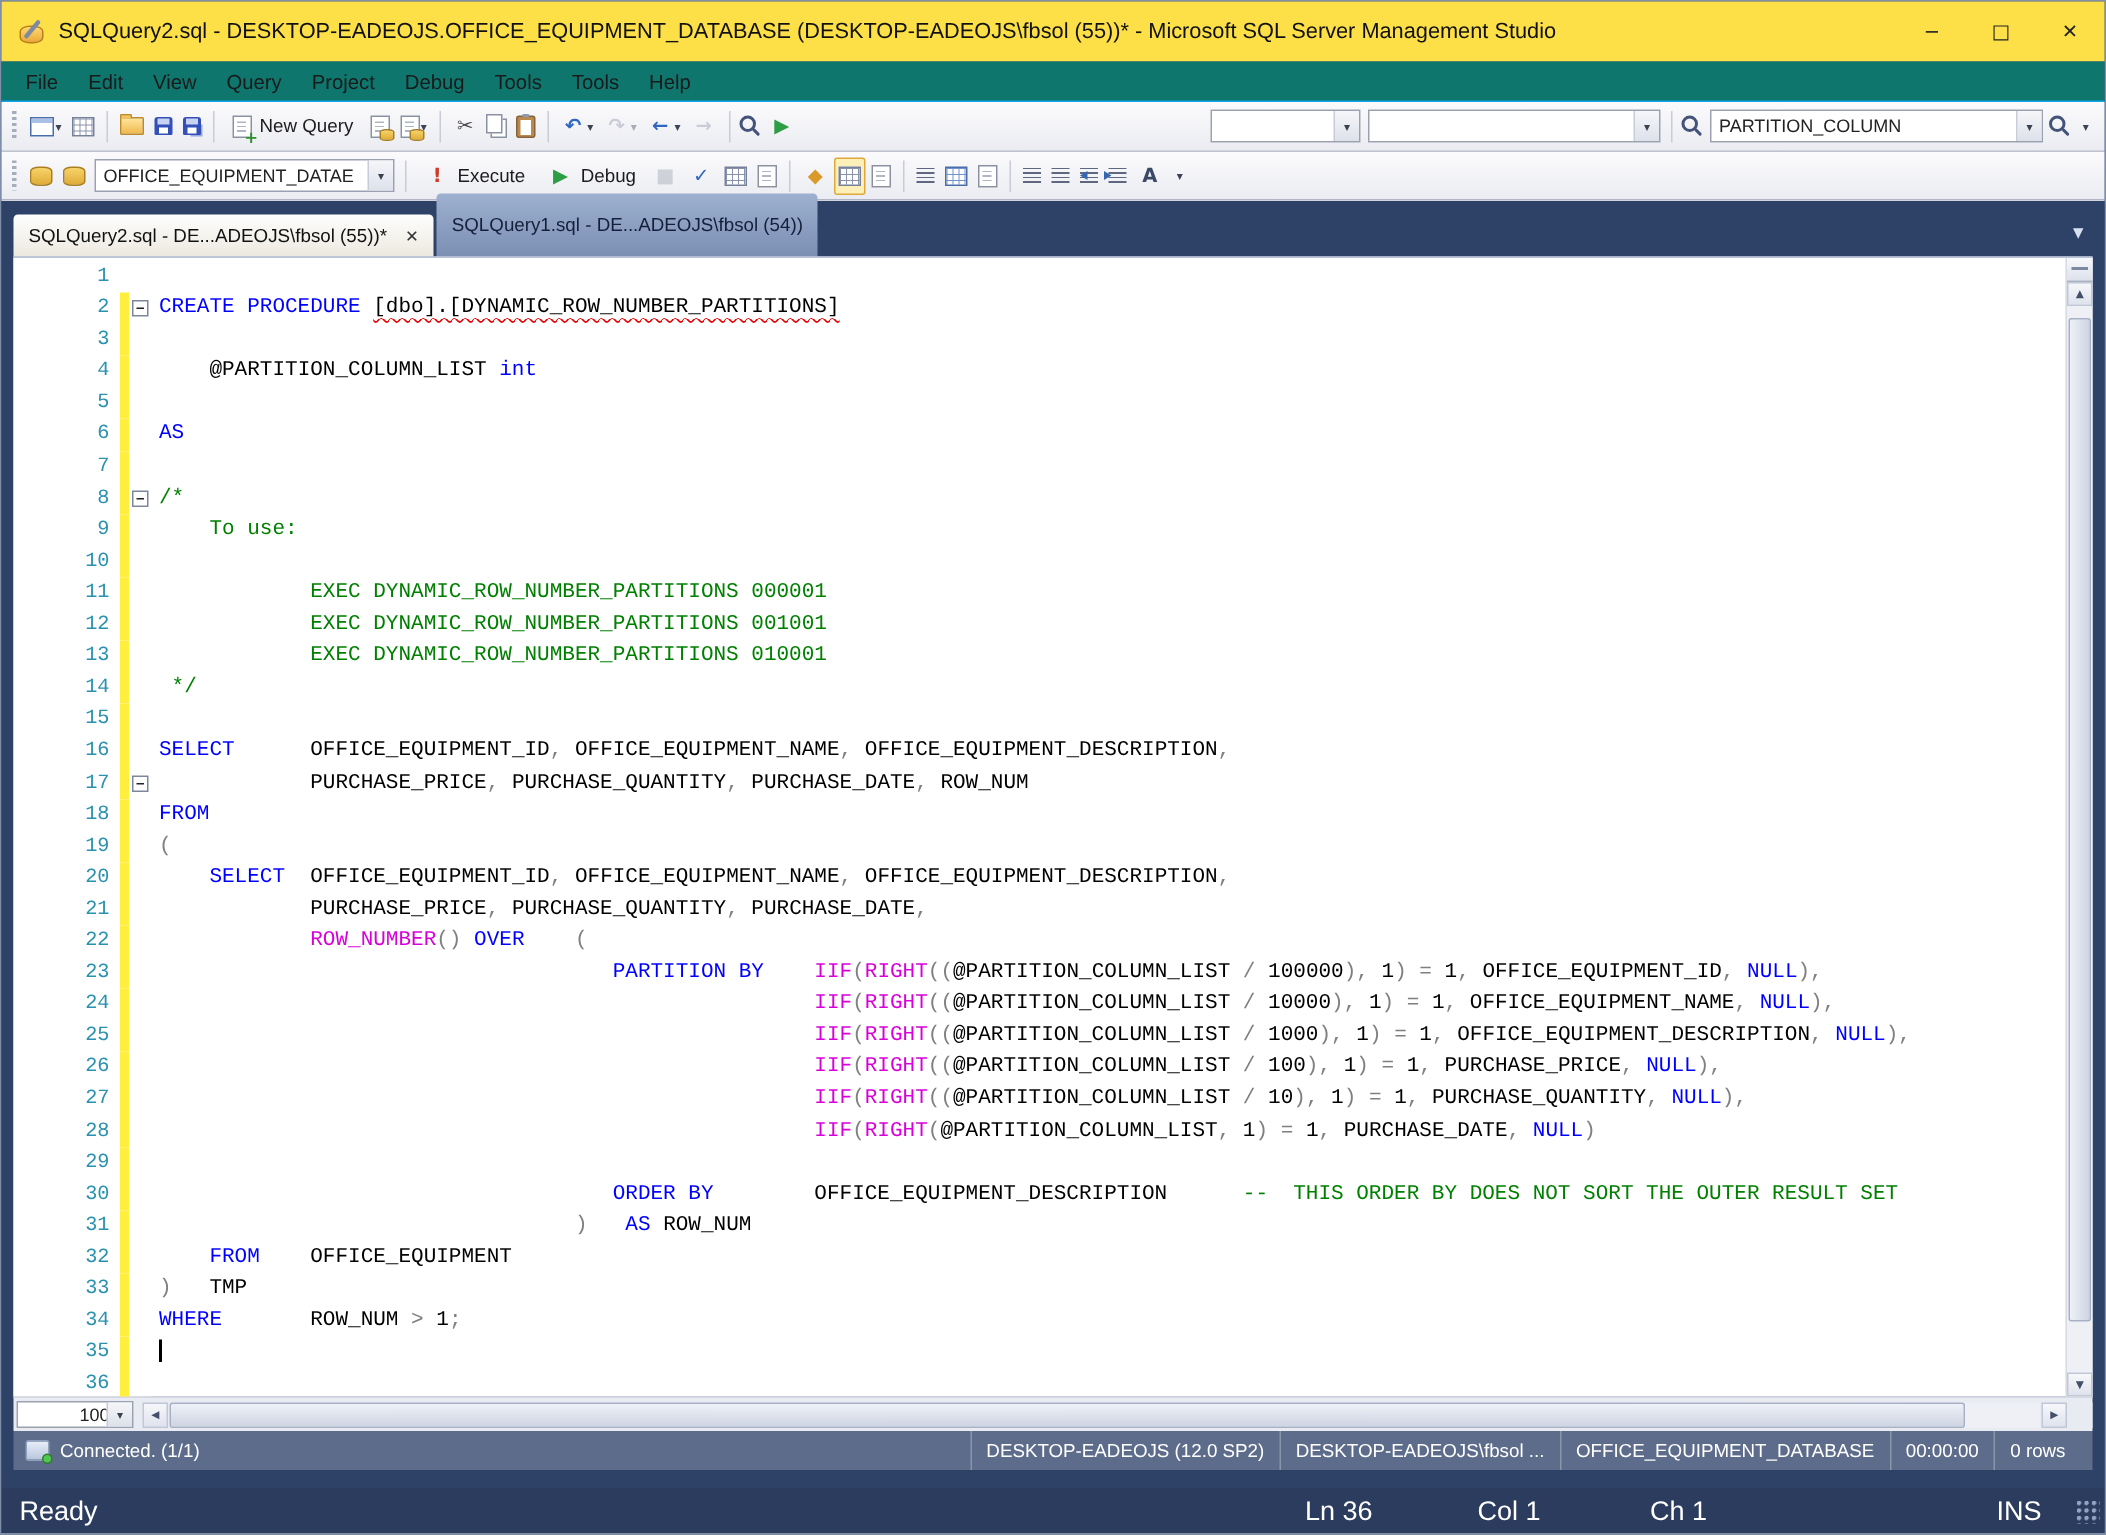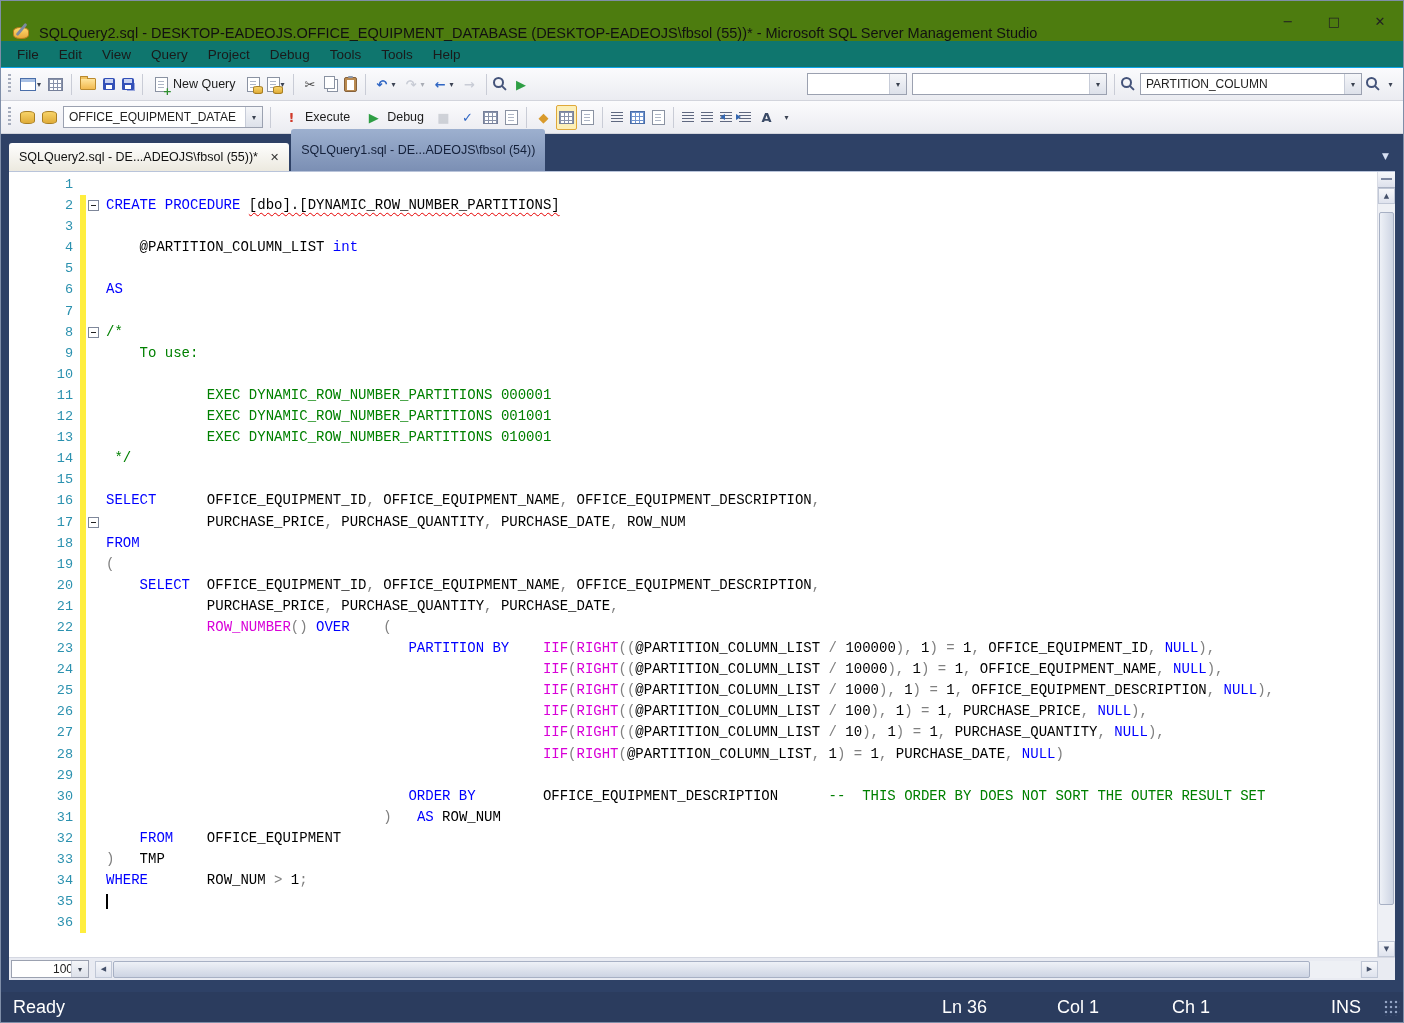--- a/index.html
+++ b/index.html
@@ -1,20 +1,20 @@
 <!DOCTYPE html>
 <html><head>
 <meta charset="utf-8">
 <style>
   html,body{margin:0;padding:0;}
   body{width:1404px;height:1023px;overflow:hidden;font-family:"Liberation Sans","DejaVu Sans",sans-serif;background:#2e4166;}
   .window{width:1404px;height:1023px;display:flex;flex-direction:column;box-sizing:border-box;border:1px solid #7f8ea8;background:#2e4166;}
 
   
-  .titlebar{height:40px;background:#4d7c0f;display:flex;align-items:flex-end;padding-left:10px;flex:0 0 auto;}
+  .titlebar{height:40px;background:#fde047;display:flex;align-items:center;padding-left:10px;flex:0 0 auto;}
   .appicon{width:20px;height:20px;margin-right:8px;position:relative;flex:0 0 auto;}
   .appicon::before{content:"";position:absolute;left:2px;top:6px;width:14px;height:10px;background:linear-gradient(#ffd96b,#e9a93c);border:1px solid #b97f1f;border-radius:7px/4px;}
   .appicon::after{content:"";position:absolute;left:9px;top:1px;width:3px;height:15px;background:#7d8aa0;border-radius:2px;transform:rotate(40deg);}
   .title{font-size:14.5px;color:#111;white-space:nowrap;}
   .wcontrols{margin-left:auto;display:flex;height:100%;}
   .wbtn{width:46px;height:100%;display:flex;align-items:center;justify-content:center;font-size:13px;color:#222;font-family:"DejaVu Sans",sans-serif;}
 
   
   .menubar{height:26px;background:#0f766e;display:flex;align-items:center;padding-left:6px;border-bottom:1px solid #0ea5e9;flex:0 0 auto;}
   .mitem{padding:3px 10px;font-size:13.5px;color:#1a1a1a;}
@@ -515,27 +515,38 @@
       <div class="hscroll">
         <span class="harrow">◀</span>
         <span class="htrack">
           <span class="hthumb"></span>
         </span>
         <span class="harrow">▶</span>
       </div>
       <div class="scorner"></div>
     </div>
 
+    <div class="sqlstatus">
+      <span class="conn-icon"></span>
+      <span>Connected. (1/1)</span>
+      <div class="sqlsegs" id="sqlsegs">
+          <span class="sseg">DESKTOP-EADEOJS (12.0 SP2)</span>
+          <span class="sseg">DESKTOP-EADEOJS\fbsol ...</span>
+          <span class="sseg">OFFICE_EQUIPMENT_DATABASE</span>
+          <span class="sseg">00:00:00</span>
+          <span class="sseg">0 rows</span>
+        </div>
+    </div>
 
   </div>
 
   <div class="appstatus">
     <span>Ready</span>
     <div class="acells" id="acells">
         <span class="acell" style="width: 115px;">Ln 36</span>
         <span class="acell" style="width: 115px;">Col 1</span>
         <span class="acell" style="width: 115px;">Ch 1</span>
-        <span class="acell" style="width: 45px; margin-left: 44px;">INS</span>
+        <span class="acell" style="width: 45px; margin-left: 116px;">INS</span>
       </div>
     <div class="rgrip"></div>
   </div>
 
 </div>
 
 </body></html>

